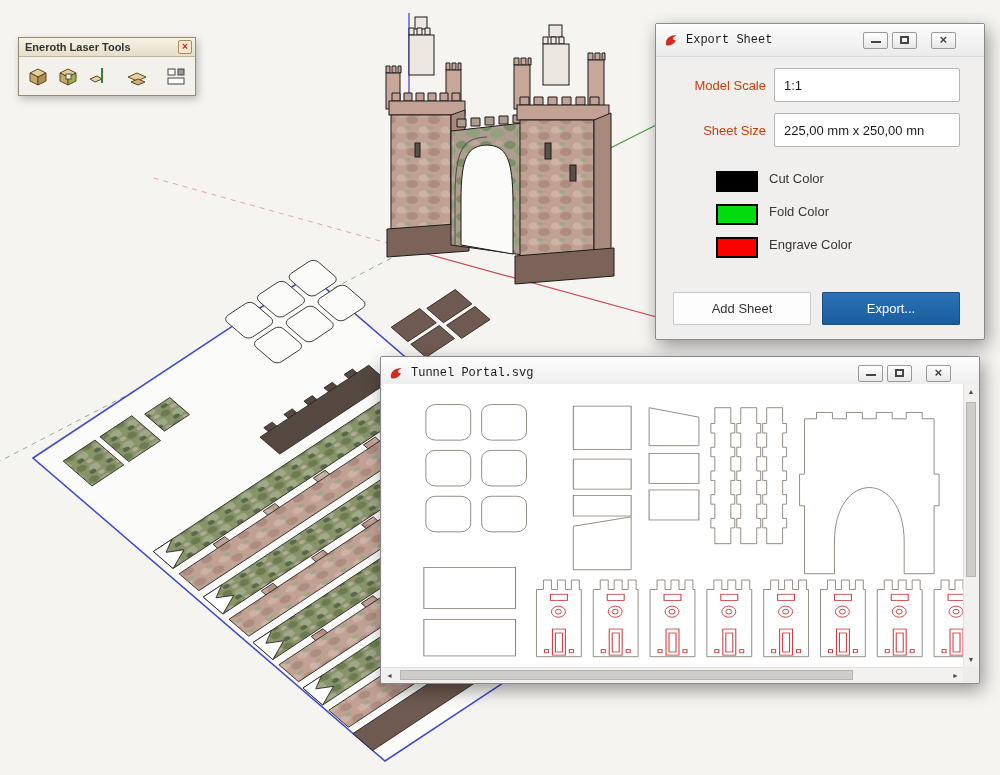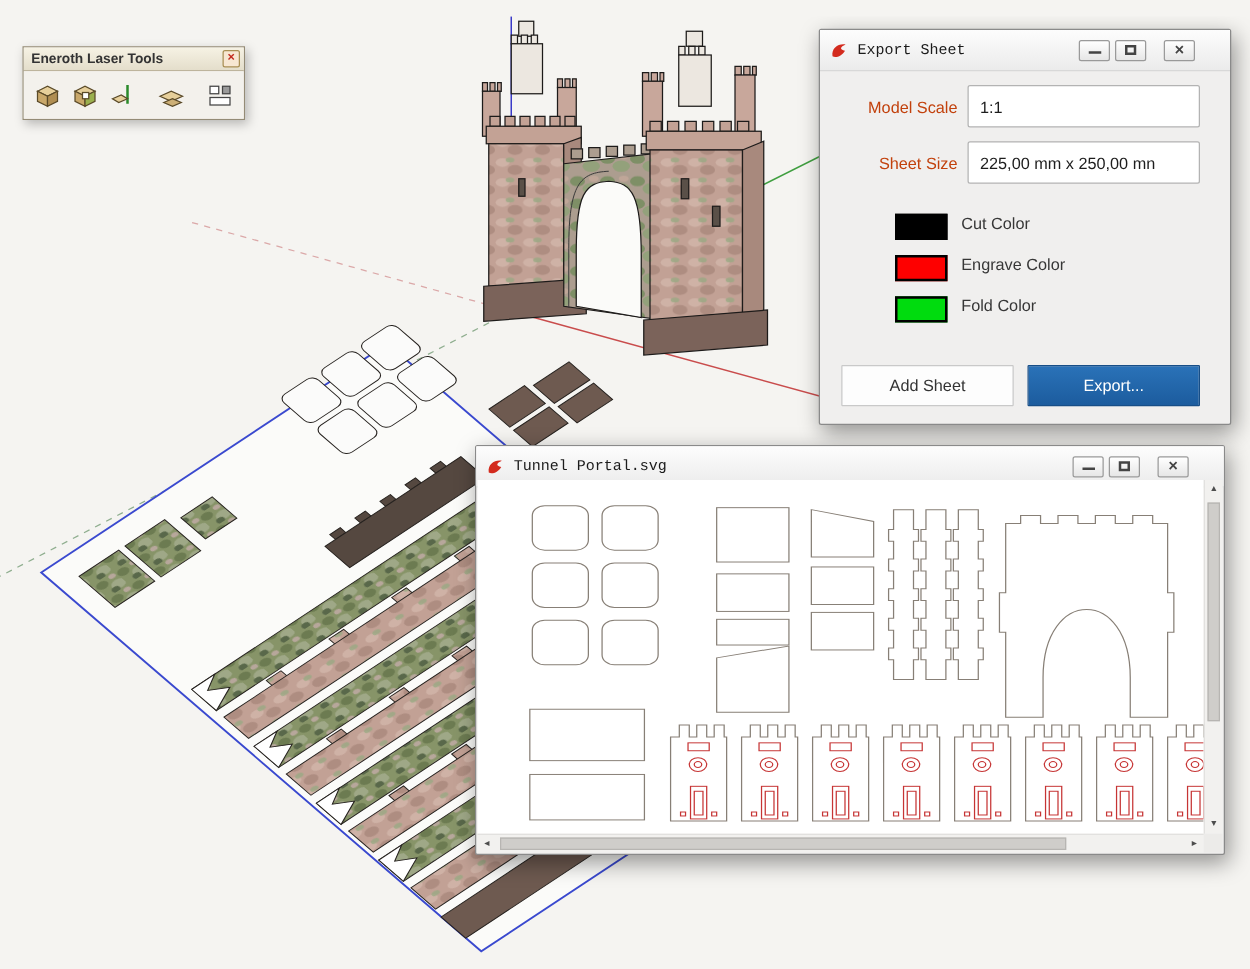--- a/index.html
+++ b/index.html
@@ -262,26 +262,26 @@
       <span class="form-label">Sheet Size</span>
       <span class="text-input">225,00 mm x 250,00 mn</span>
     </div>
 
     <div class="color-block">
       <div class="color-row">
         <span class="swatch" style="background:#000000"></span>
         <span class="color-label">Cut Color</span>
       </div>
       <div class="color-row">
+        <span class="swatch" style="background:#00dc0e"></span>
+        <span class="color-label">Fold Color</span>
+      </div>
+      <div class="color-row">
         <span class="swatch" style="background:#fe0000"></span>
         <span class="color-label">Engrave Color</span>
-      </div>
-      <div class="color-row">
-        <span class="swatch" style="background:#00dc0e"></span>
-        <span class="color-label">Fold Color</span>
       </div>
     </div>
 
     <div class="dialog-buttons">
       <span class="btn btn-secondary">Add Sheet</span>
       <span class="btn btn-primary">Export...</span>
     </div>
   </div>
 
   <div class="win" id="svg-window">

